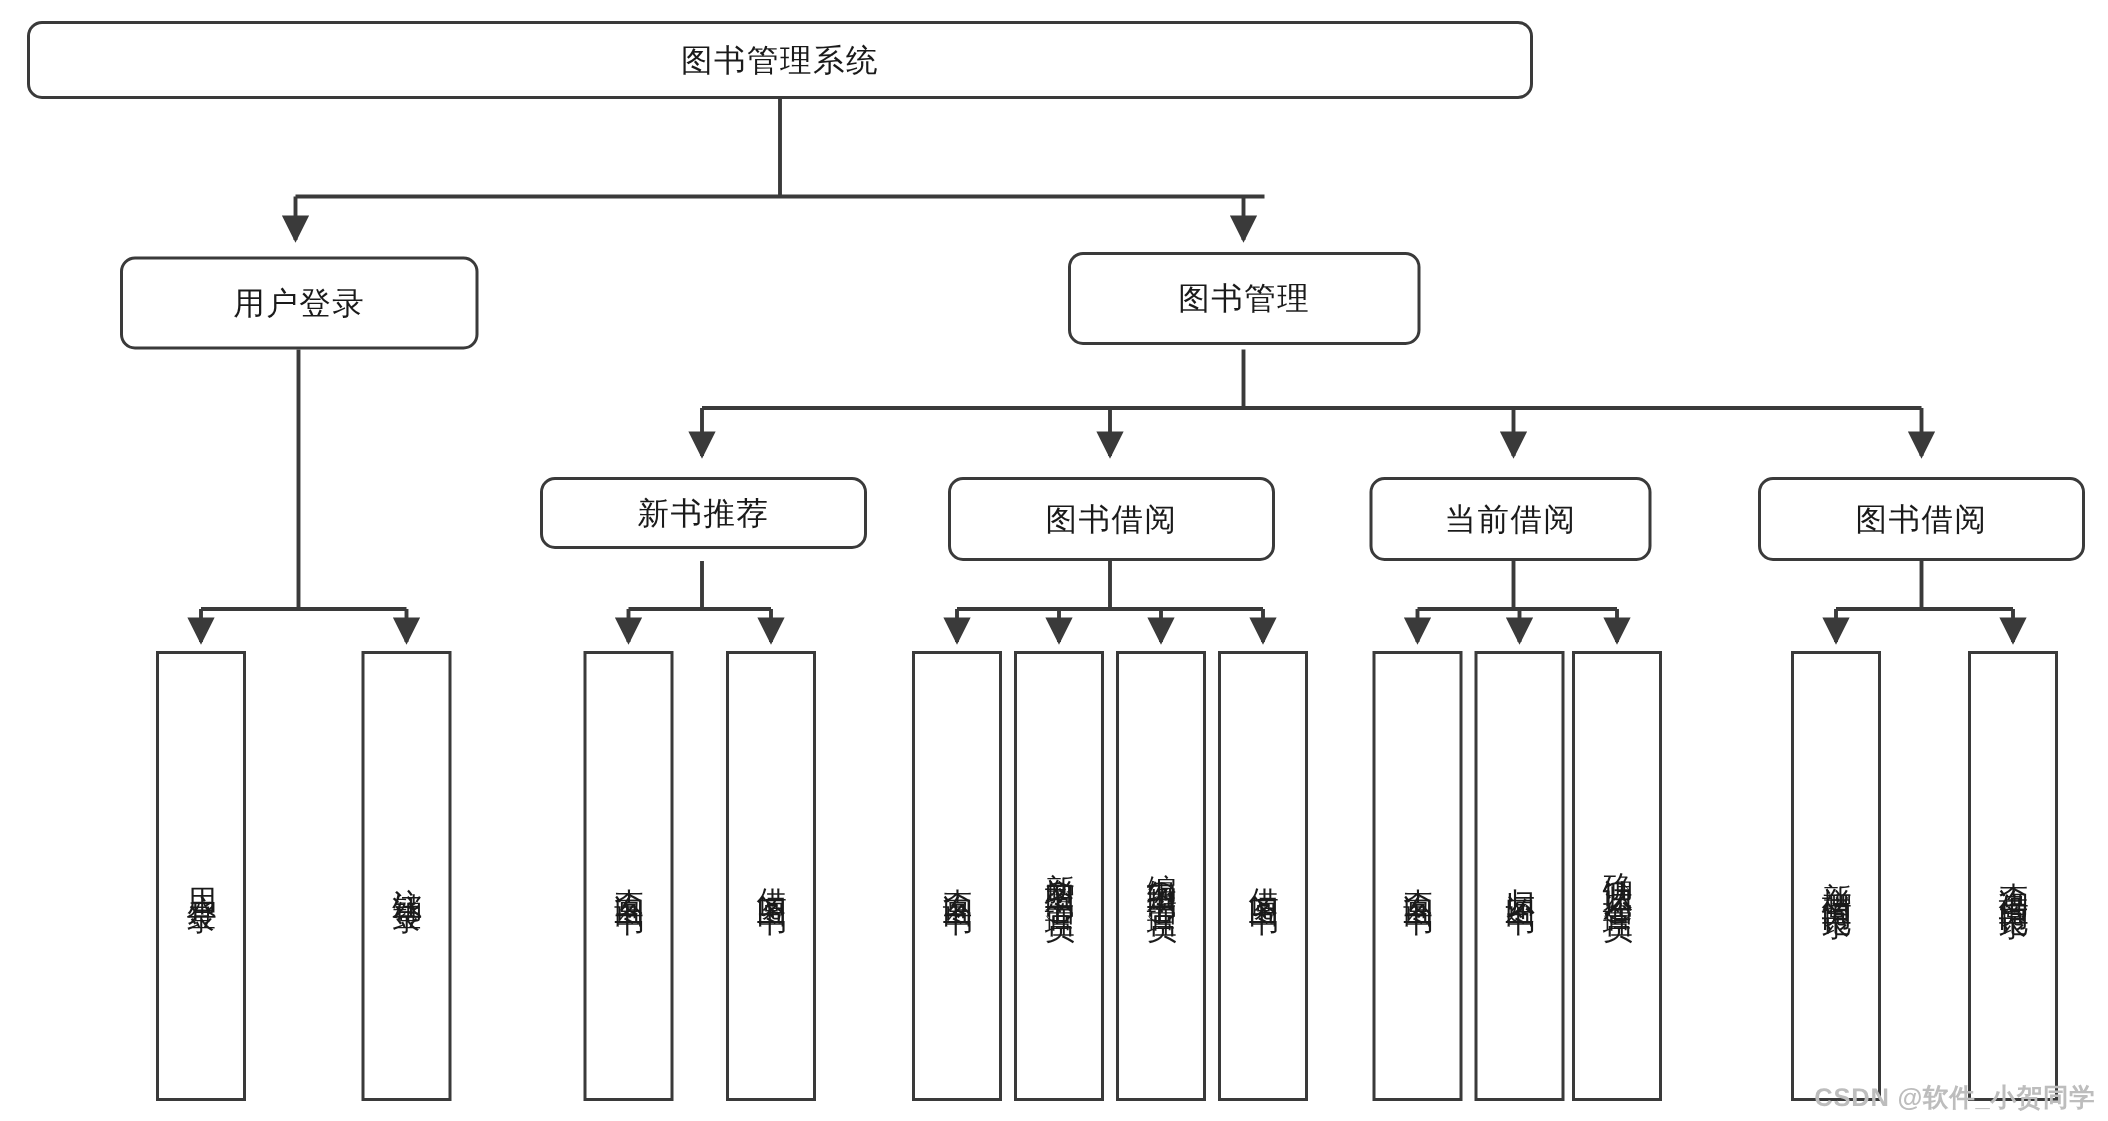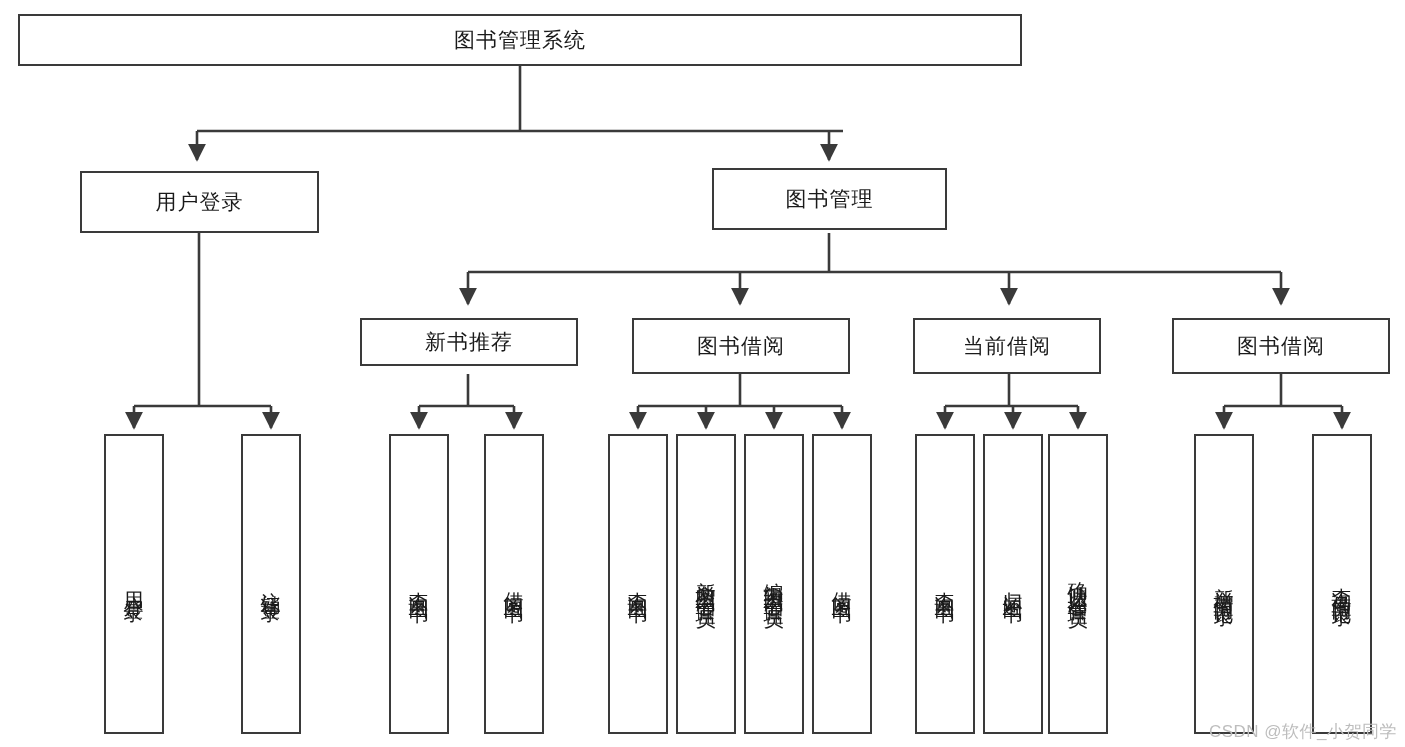--- a/index.html
+++ b/index.html
@@ -31,20 +31,21 @@
     background: #ffffff;
     border: 2px solid #3a3a3a;
     display: flex;
     align-items: center;
     justify-content: center;
     color: #1a1a1a;
   }
   .node.h {
     font-size: 21px;
     letter-spacing: 1px;
+    border-radius: 10px;
   }
   .node.v {
     font-size: 20px;
   }
   .node.v .vtext {
     writing-mode: vertical-rl;
     text-orientation: upright;
     letter-spacing: 4px;
     line-height: 1;
     white-space: nowrap;
@@ -53,20 +54,21 @@
     white-space: nowrap;
   }
   #watermark {
     position: absolute;
     right: 8px;
     bottom: 4px;
     font-size: 17px;
     color: #bdbdbd;
     white-space: nowrap;
     letter-spacing: 0.5px;
+    font-weight: bold;
   }
 </style>
 </head>
 <body>
 
 <div id="canvas">
 
   <svg id="wires" viewBox="0 0 1405 747" xmlns="http://www.w3.org/2000/svg">
     <defs>
       <marker id="arrow" viewBox="0 0 10 10" refX="9" refY="5" markerWidth="7" markerHeight="7" orient="auto-start-reverse">

